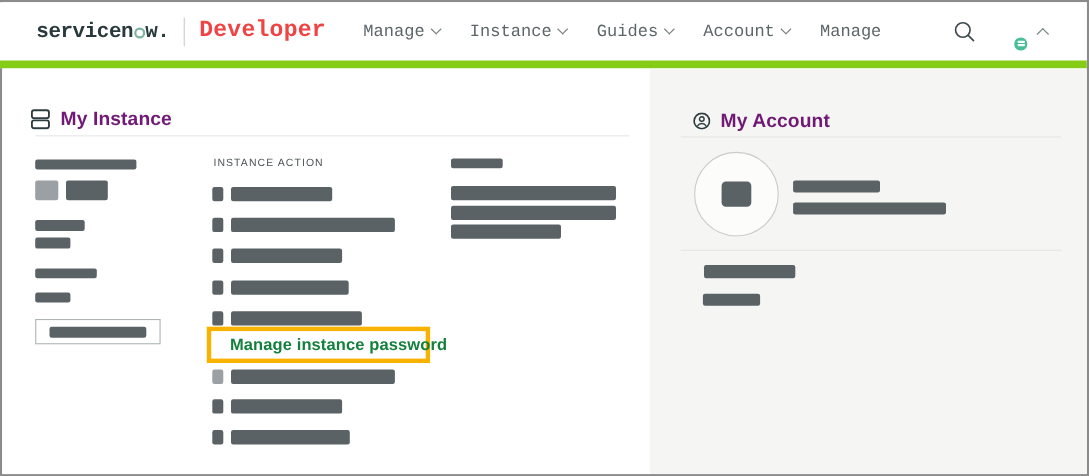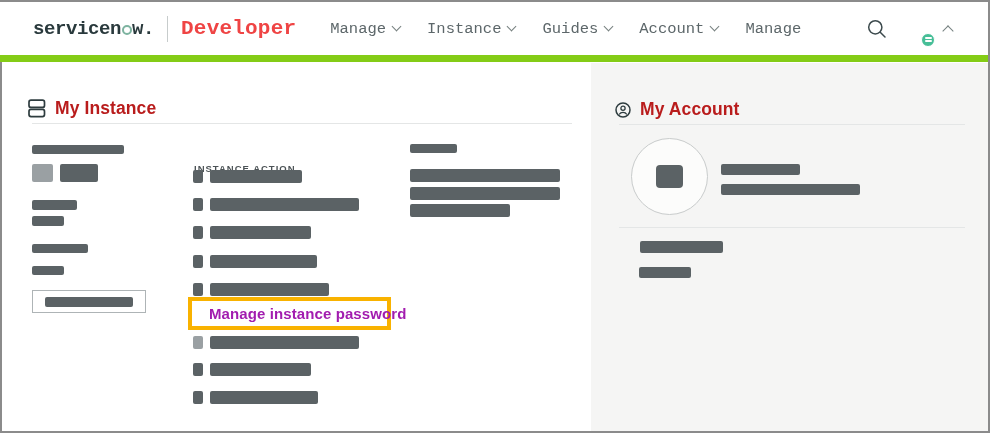--- a/index.html
+++ b/index.html
@@ -30,42 +30,42 @@
   .avatar-badge{
     position:absolute; right:-4px; bottom:-3px; width:14px; height:14px; border-radius:50%;
     background:#46be97; border:1.5px solid #fff; display:flex; align-items:center; justify-content:center; flex-direction:column; gap:1.5px;
   }
   .badge-line{ width:7px; height:1.7px; background:#fff; border-radius:1px; }
   .caret-up{ width:8px; height:8px; border-right:1.6px solid #75807f; border-bottom:1.6px solid #75807f; transform:rotate(-135deg); margin-top:5px; cursor:pointer;}
   
   .panel-left{ position:absolute; left:2px; top:63px; width:589px; bottom:2px; background:#fff; }
   .panel-right{ position:absolute; left:591px; top:63px; right:2px; bottom:2px; background:#f5f5f4; }
   .sec-head{ position:absolute; display:flex; align-items:center; gap:9px; }
-  .sec-title{ font-size:17.5px; font-weight:bold; color:#b91c1c; letter-spacing:0.1px; }
+  .sec-title{ font-size:17.5px; font-weight:bold; color:#701a75; letter-spacing:0.1px; }
   .divider{ position:absolute; height:1px; background:#e4e6e6; }
   
   .rb{ position:absolute; background:#5b6265; border-radius:2px; }
   .sq{ position:absolute; background:#5b6265; border-radius:2px; }
   .sq.light{ background:#9aa0a3; }
   .action-row{ position:absolute; left:191px; display:flex; align-items:center; gap:7px; cursor:pointer; }
   .action-row .isq{ width:10px; height:13px; background:#5b6265; border-radius:2px; }
   .action-row .isq.light{ background:#9aa0a3; }
   .action-row .ibar{ height:13px; background:#5b6265; border-radius:2px; }
-  .kicker{ position:absolute; font-size:9.5px; font-weight:bold; letter-spacing:1px; color:#4c5356;margin-top:20px; }
+  .kicker{ position:absolute; font-size:9.5px; font-weight:normal; letter-spacing:1px; color:#4c5356; }
   .ghost-btn{
     position:absolute; left:30px; top:227px; width:114px; height:23px;
     border:1px solid #aeb4b6; background:#fff; display:flex; align-items:center; justify-content:center; cursor:pointer;
   }
   .ghost-btn .rb-in{ width:88px; height:10px; background:#5b6265; border-radius:2px; }
   .highlight-box{
     position:absolute; left:186px; top:234px; width:203px; height:33px;
     border:4px solid #f9b200; background:#fff;
     display:flex; align-items:center; gap:12px; padding-left:5px; cursor:pointer;
   }
-  .highlight-label{ font-size:15px; font-weight:600; color:#a21caf; letter-spacing:0.1px; white-space:nowrap; }
+  .highlight-label{ font-size:15px; font-weight:600; color:#15803d; letter-spacing:0.1px; white-space:nowrap; }
   
   .acct-avatar{
     position:absolute; left:40px; top:75px; width:77px; height:77px; border-radius:50%;
     border:1px solid #c9cccc; background:#fcfcfb; display:flex; align-items:center; justify-content:center;
   }
   .acct-avatar .inner{ width:27px; height:23px; background:#5b6265; border-radius:4px; }
 </style>
 </head>
 <body>
 
@@ -188,21 +188,21 @@
         <span class="ibar" style="width:108px;"></span>
     </div>
 
     <div class="rb" style="left:408px; top:81px; width:47px; height:9px;"></div>
     <div class="rb" style="left:408px; top:106px; width:150px; height:13px;"></div>
     <div class="rb" style="left:408px; top:124px; width:150px; height:13px;"></div>
     <div class="rb" style="left:408px; top:141px; width:100px; height:13px;"></div>
   </div>
 
   <div class="panel-right">
-    <div class="sec-head" style="left:24px; top:36px;">
+    <div class="sec-head" style="left:39px; top:36px;">
       <svg width="16" height="16" viewBox="0 0 16 16">
         <circle cx="8" cy="8" r="7" fill="none" stroke="#2e3c3f" stroke-width="1.5"></circle>
         <circle cx="8" cy="6.2" r="2.1" fill="none" stroke="#2e3c3f" stroke-width="1.3"></circle>
         <path d="M4.1 12.5 a4.6 4.6 0 0 1 7.8 0" fill="none" stroke="#2e3c3f" stroke-width="1.3"></path>
       </svg>
       <span class="sec-title">My Account</span>
     </div>
     <div class="divider" style="left:28px; top:61px; width:346px;"></div>
 
     <div class="acct-avatar">

